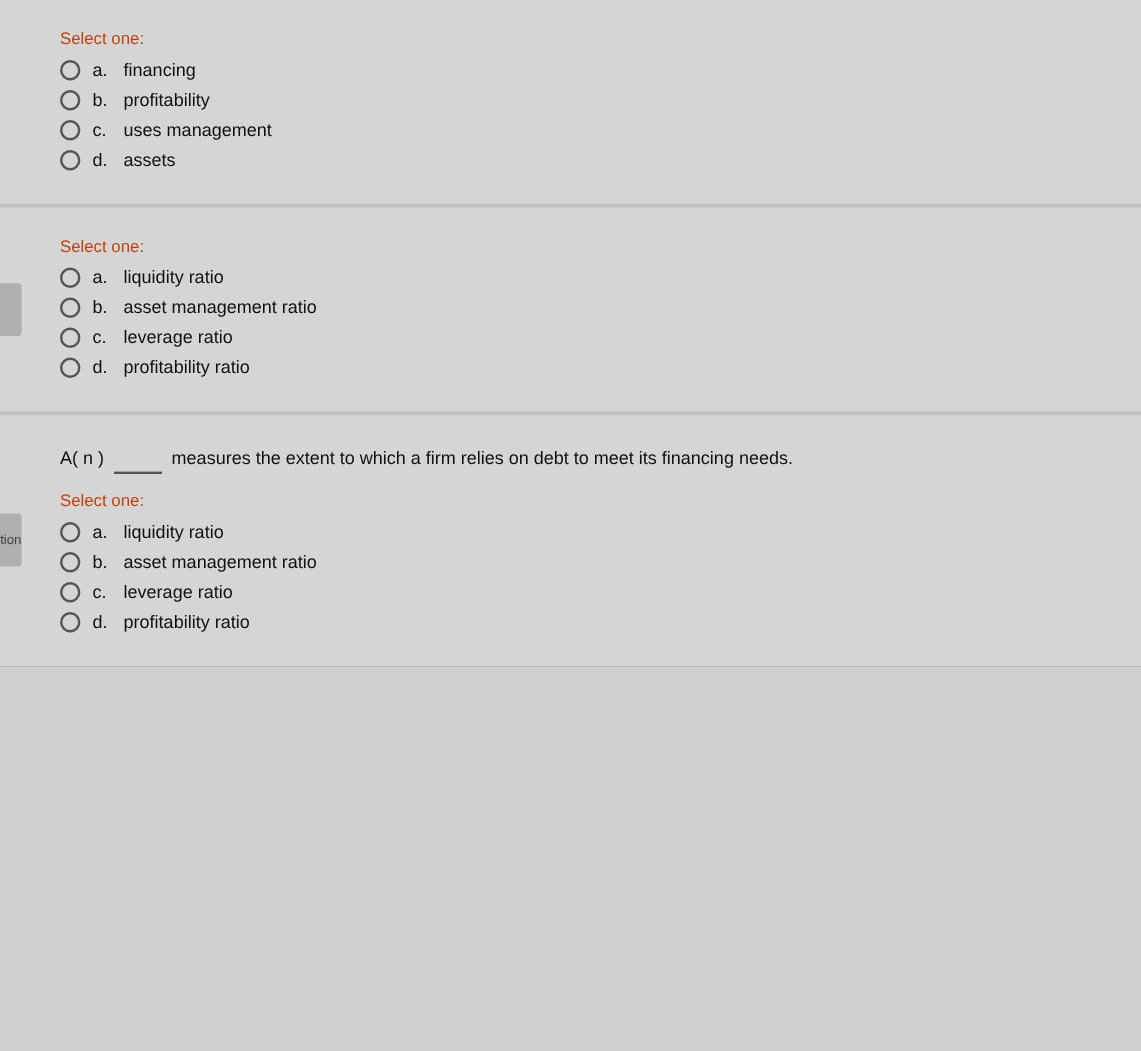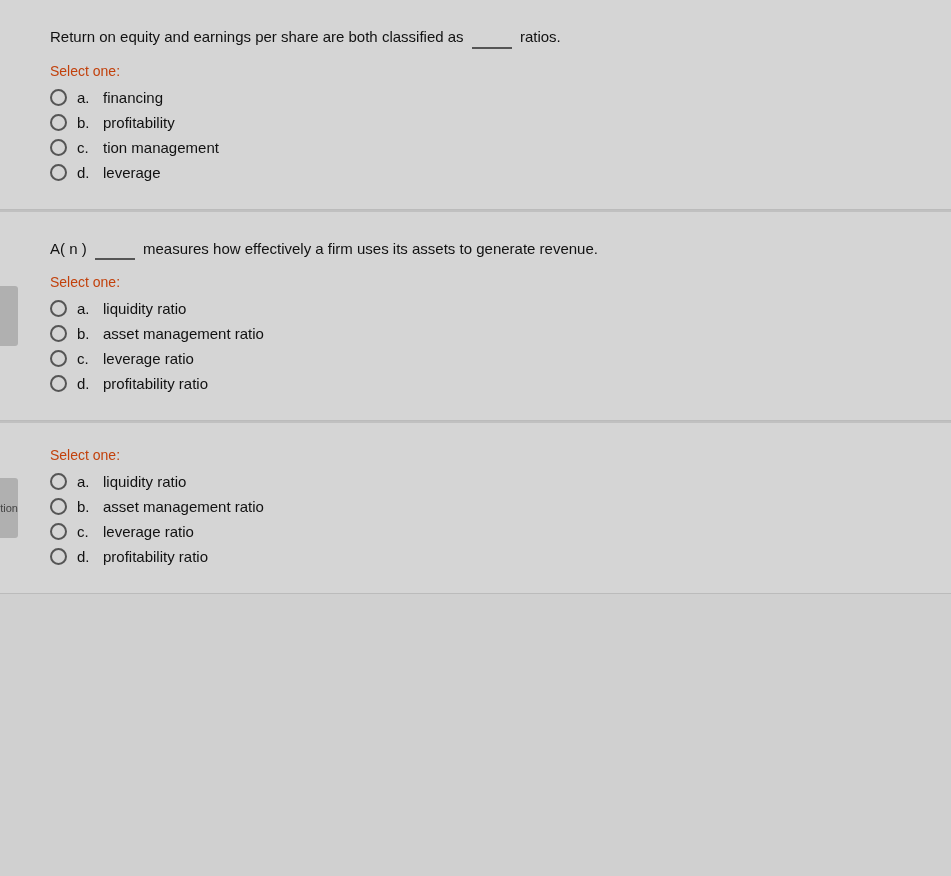--- a/index.html
+++ b/index.html
@@ -37,21 +37,21 @@
       border-top: 2px solid #c0c0c0;
     }
 
     .side-indicator {
       position: absolute;
       left: 0;
       top: 50%;
       transform: translateY(-50%);
       width: 18px;
       background-color: #b0b0b0;
-      height: 60px;
+      height: 44px;
       border-radius: 0 3px 3px 0;
     }
 
     .question-text {
       font-size: 15px;
       line-height: 1.5;
       margin-bottom: 14px;
       color: #111;
     }
 
@@ -103,48 +103,46 @@
     .option-text {
       font-size: 15px;
       color: #111;
     }
   </style>
 </head>
 <body>
 
 <div class="page-container">
 <div class="question-block">
-      <p class="question-text">Return on equity and earnings per share are both classified as <span class="blank">&nbsp;</span> ratios.</p>
       <p class="select-one-label">Select one:</p>
       <ul class="options-list">
         <li class="option-item">
           <span class="radio-circle"></span>
           <span class="option-letter">a.</span>
           <span class="option-text">financing</span>
         </li>
         <li class="option-item">
           <span class="radio-circle"></span>
           <span class="option-letter">b.</span>
           <span class="option-text">profitability</span>
         </li>
         <li class="option-item">
           <span class="radio-circle"></span>
           <span class="option-letter">c.</span>
-          <span class="option-text">tion management</span>
+          <span class="option-text">uses management</span>
         </li>
         <li class="option-item">
           <span class="radio-circle"></span>
           <span class="option-letter">d.</span>
-          <span class="option-text">leverage</span>
+          <span class="option-text">assets</span>
         </li>
       </ul>
     </div>
     <div class="question-block">
       <div class="side-indicator"></div>
-      <p class="question-text">A( n ) <span class="blank">&nbsp;</span> measures how effectively a firm uses its assets to generate revenue.</p>
       <p class="select-one-label">Select one:</p>
       <ul class="options-list">
         <li class="option-item">
           <span class="radio-circle"></span>
           <span class="option-letter">a.</span>
           <span class="option-text">liquidity ratio</span>
         </li>
         <li class="option-item">
           <span class="radio-circle"></span>
           <span class="option-letter">b.</span>
@@ -157,20 +155,21 @@
         </li>
         <li class="option-item">
           <span class="radio-circle"></span>
           <span class="option-letter">d.</span>
           <span class="option-text">profitability ratio</span>
         </li>
       </ul>
     </div>
     <div class="question-block">
       <div class="side-indicator" style="display: flex; align-items: center; justify-content: center; font-size: 11px; color: rgb(68, 68, 68);">tion</div>
+      <p class="question-text">A( n ) <span class="blank">&nbsp;</span> measures the extent to which a firm relies on debt to meet its financing needs.</p>
       <p class="select-one-label">Select one:</p>
       <ul class="options-list">
         <li class="option-item">
           <span class="radio-circle"></span>
           <span class="option-letter">a.</span>
           <span class="option-text">liquidity ratio</span>
         </li>
         <li class="option-item">
           <span class="radio-circle"></span>
           <span class="option-letter">b.</span>

